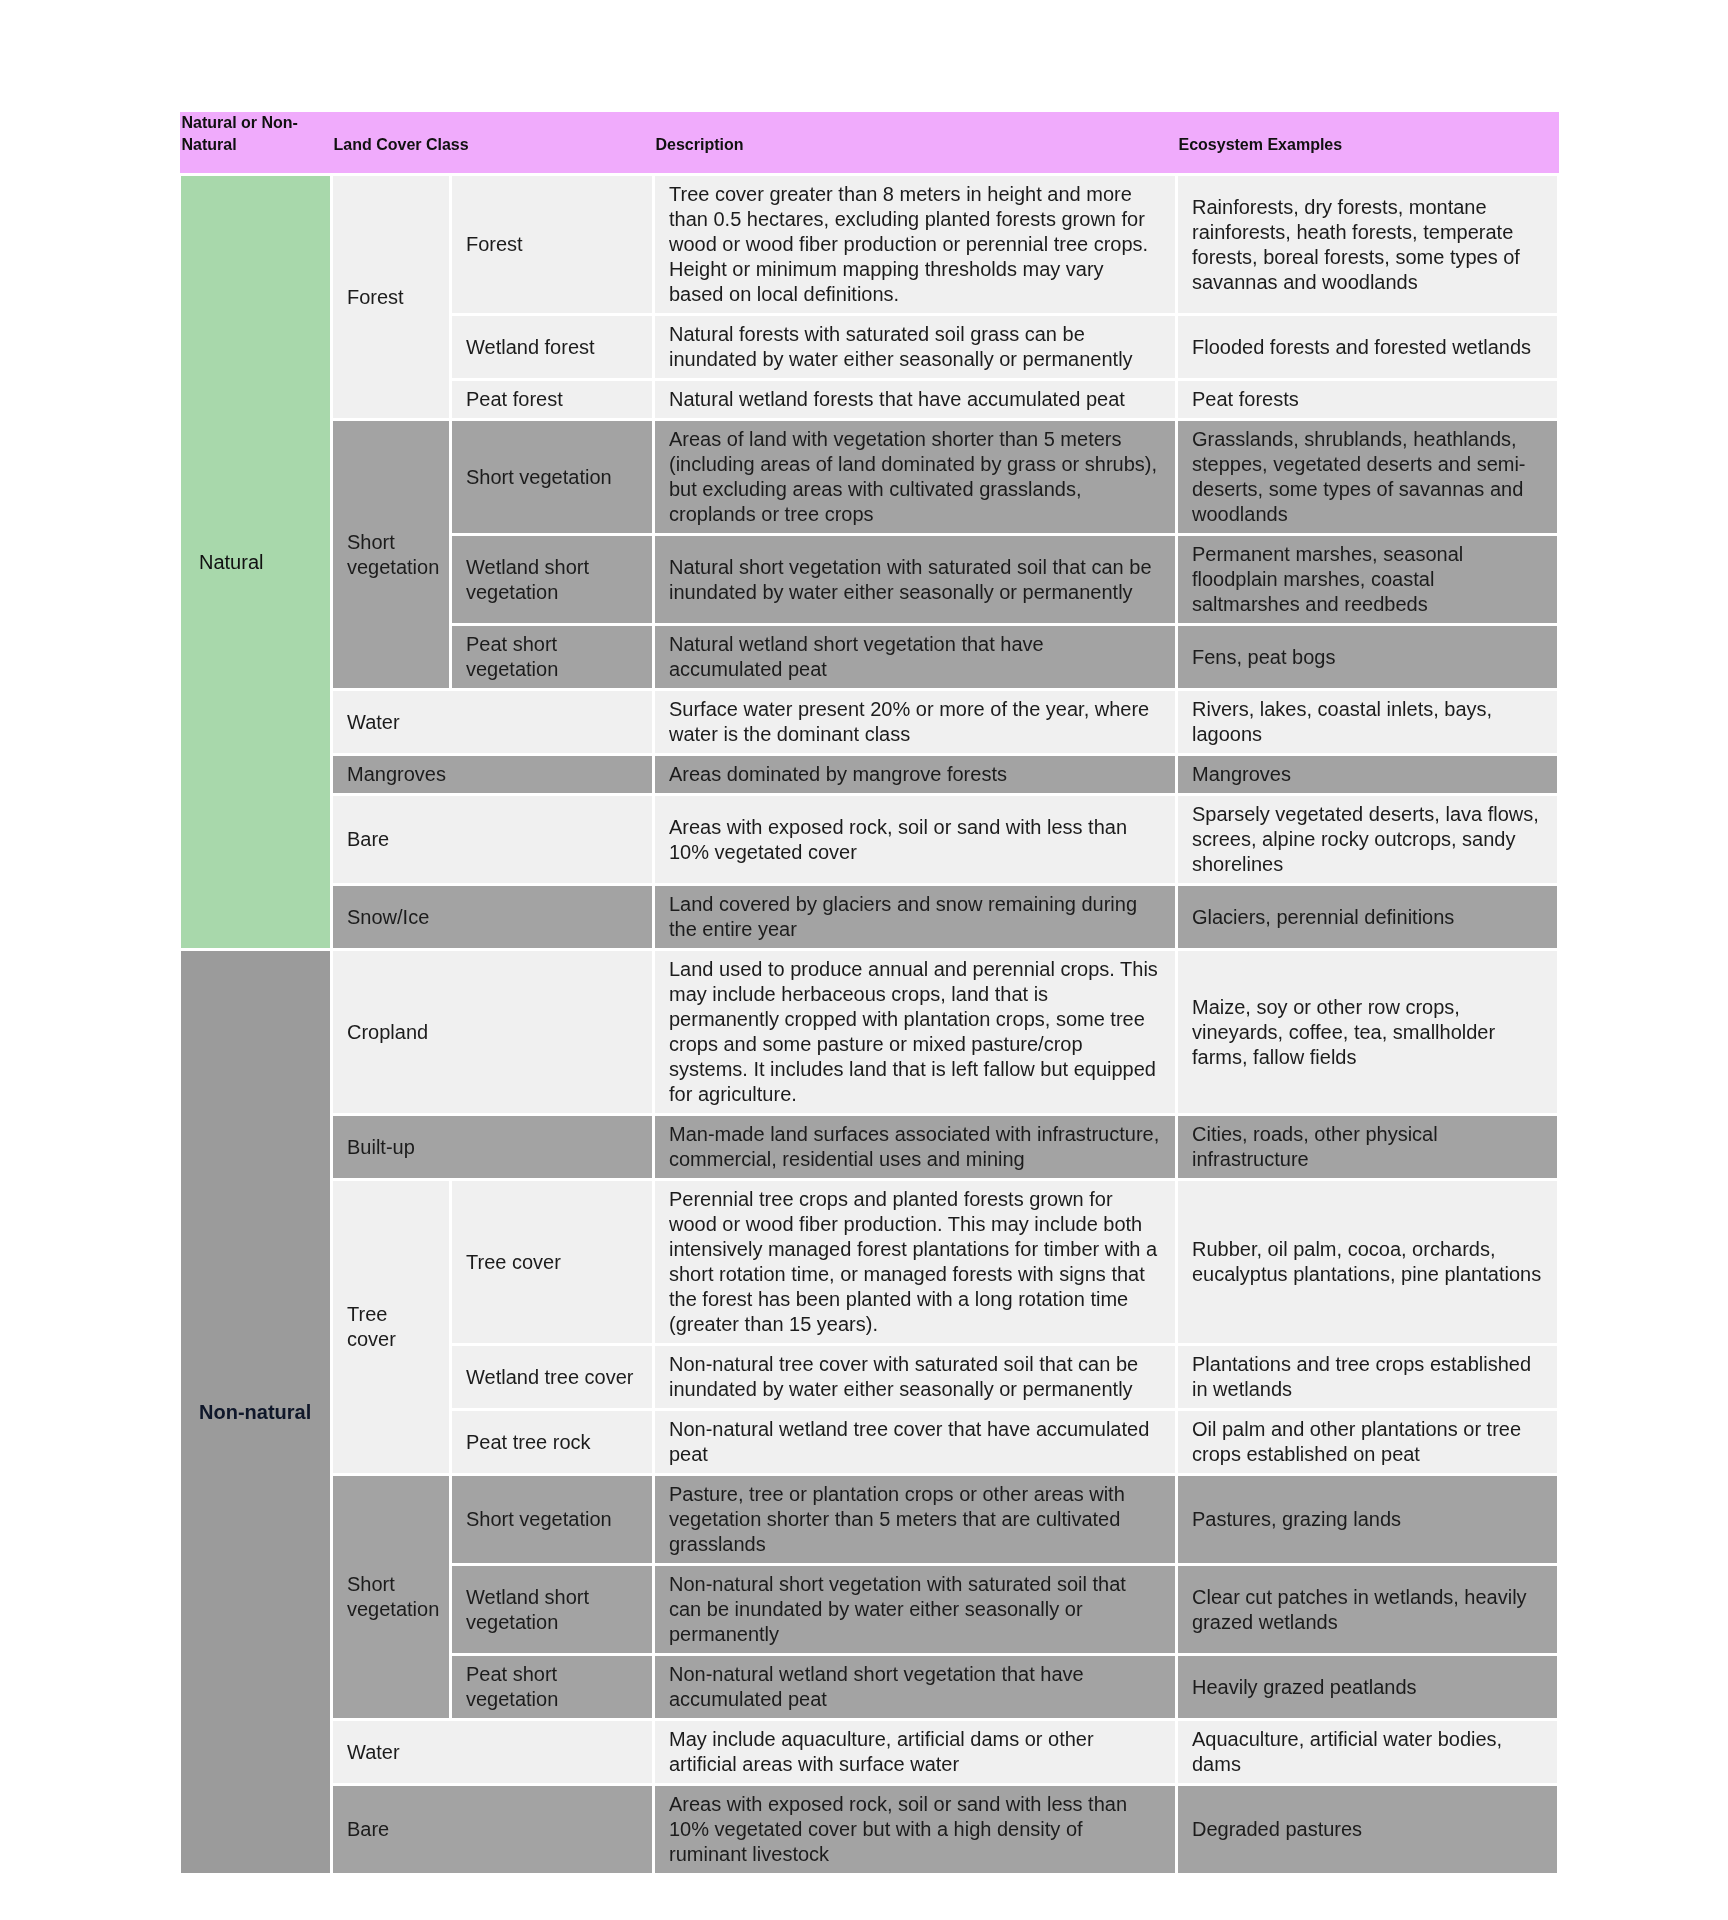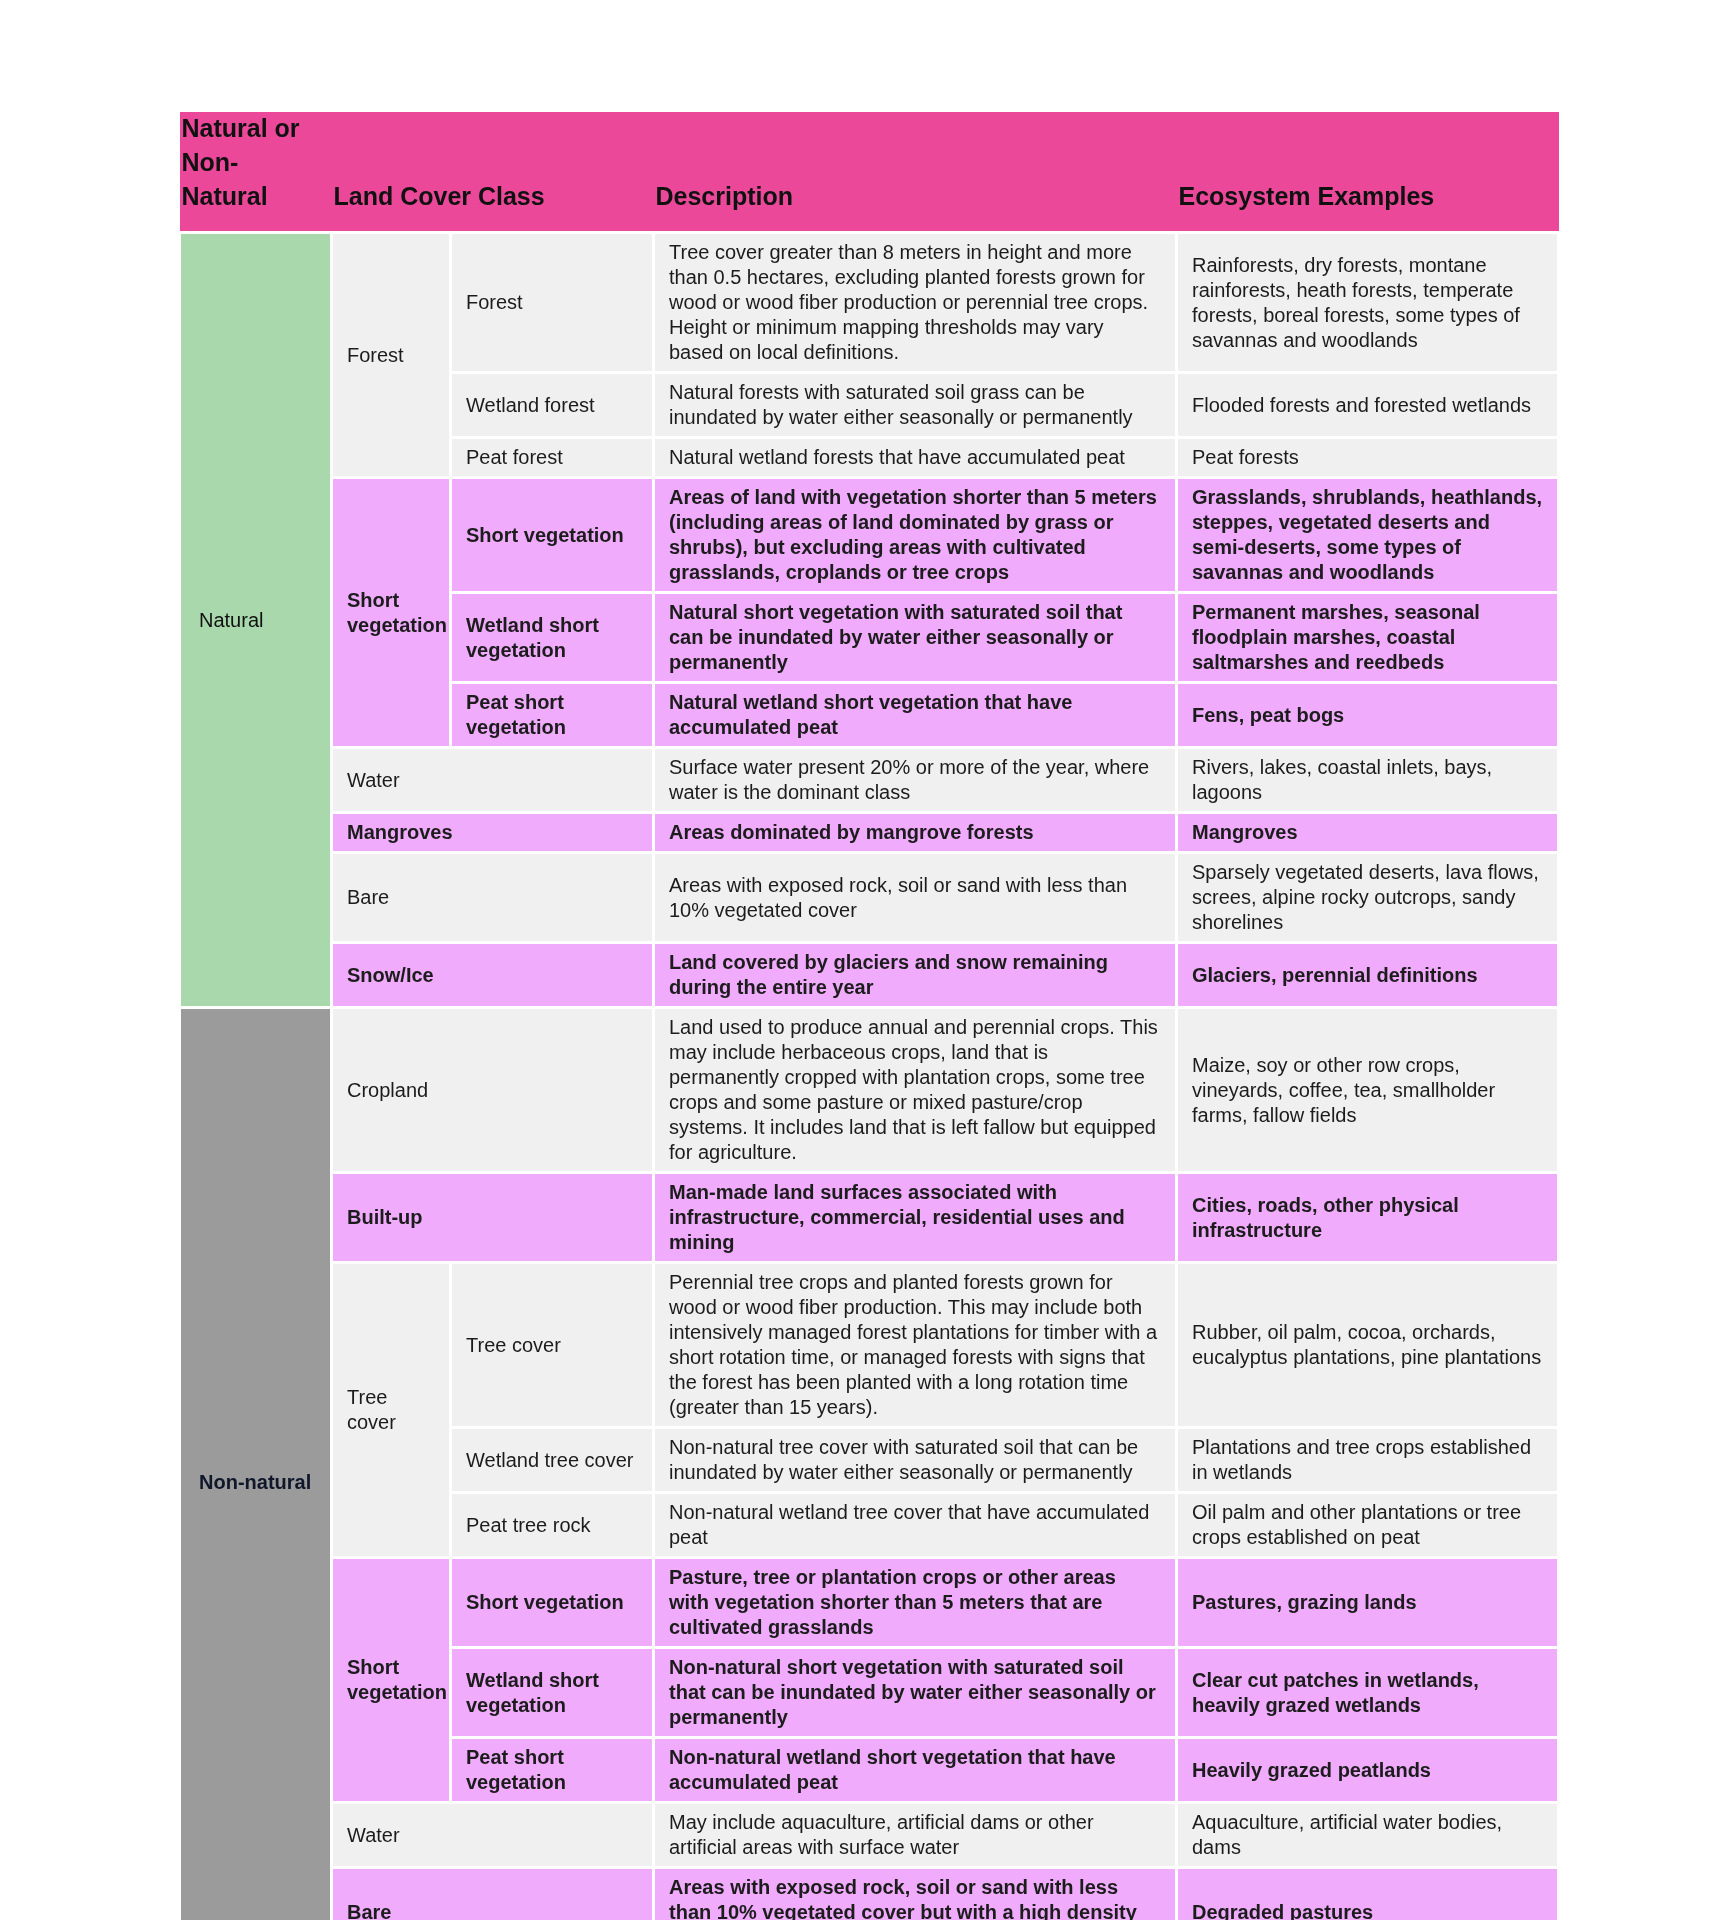--- a/index.html
+++ b/index.html
@@ -26,37 +26,37 @@
     line-height: 1.25;
     color: #1c1c1c;
   }
   col.c-group { width: 152px; }
   col.c-parent { width: 119px; }
   col.c-class { width: 203px; }
   col.c-desc { width: 523px; }
   col.c-ex { width: 382px; }
 
   thead th {
-    background: #ec4899;
+    background: #f0abfc;
     font-weight: bold;
     color: #111111;
-    font-size: 25px;
+    font-size: 16px;
     text-align: left;
     vertical-align: bottom;
     padding: 0 10px 18px 2px;
     line-height: 1.35;
     border: 0;
   }
   tbody td {
     border: 3px solid #ffffff;
     vertical-align: middle;
     padding: 6px 14px;
   }
   tr.light > td { background: #f0f0f0; }
-  tr.dark  > td { background: #f0abfc; font-weight: bold; }
+  tr.dark  > td { background: #a3a3a3; }
   td.group-natural {
     background: #a8d8ab !important;
     font-weight: normal;
     color: #111111;
     padding-left: 18px;
   }
   td.group-nonnatural {
     background: #9b9b9b !important;
     font-weight: bold;
     color: #0f172a;

